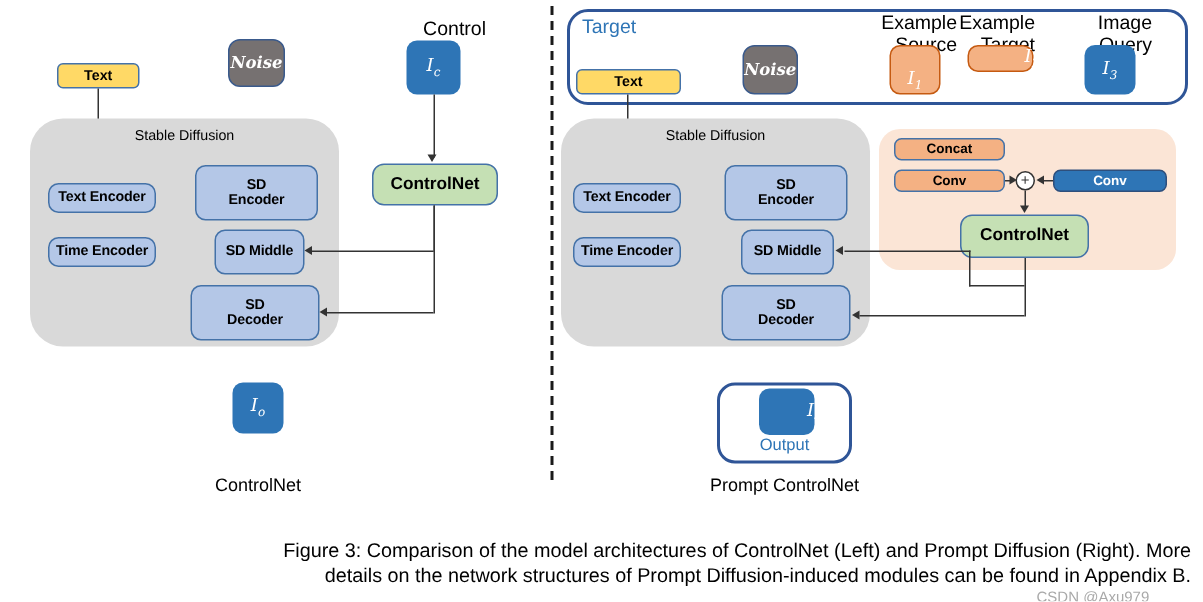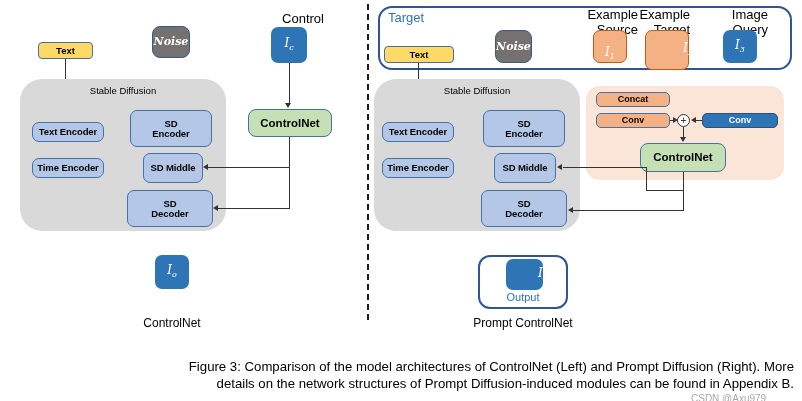--- a/index.html
+++ b/index.html
@@ -296,21 +296,21 @@
   <div class="abs box img-orange" style="left:593px; top:30px; width:34px; height:33px;align-items:flex-end;">
     <span>
       <i style="font-style:italic;">I</i><sub style="font-size:8px;">1</sub>
     </span>
   </div>
 
   <div class="abs small-caption" style="left:634px; top:8px; width:56px;">
     <div>Example</div>
     <div>Target</div>
   </div>
-  <div class="abs box img-orange" style="left:645px; top:30px; width:34px; height:40px;padding-left:42px;">
+  <div class="abs box img-orange" style="left:645px; top:30px; width:34px; height:18px;padding-left:42px;">
     <span>
       <i style="font-style:italic;">I</i><sub style="font-size:8px;">2</sub>
     </span>
   </div>
 
   <div class="abs small-caption" style="left:712px; top:8px; width:56px;">
     <div>Image</div>
     <div>Query</div>
   </div>
   <div class="abs box img-blue" style="left:723px; top:30px; width:34px; height:33px;text-align:right;">

